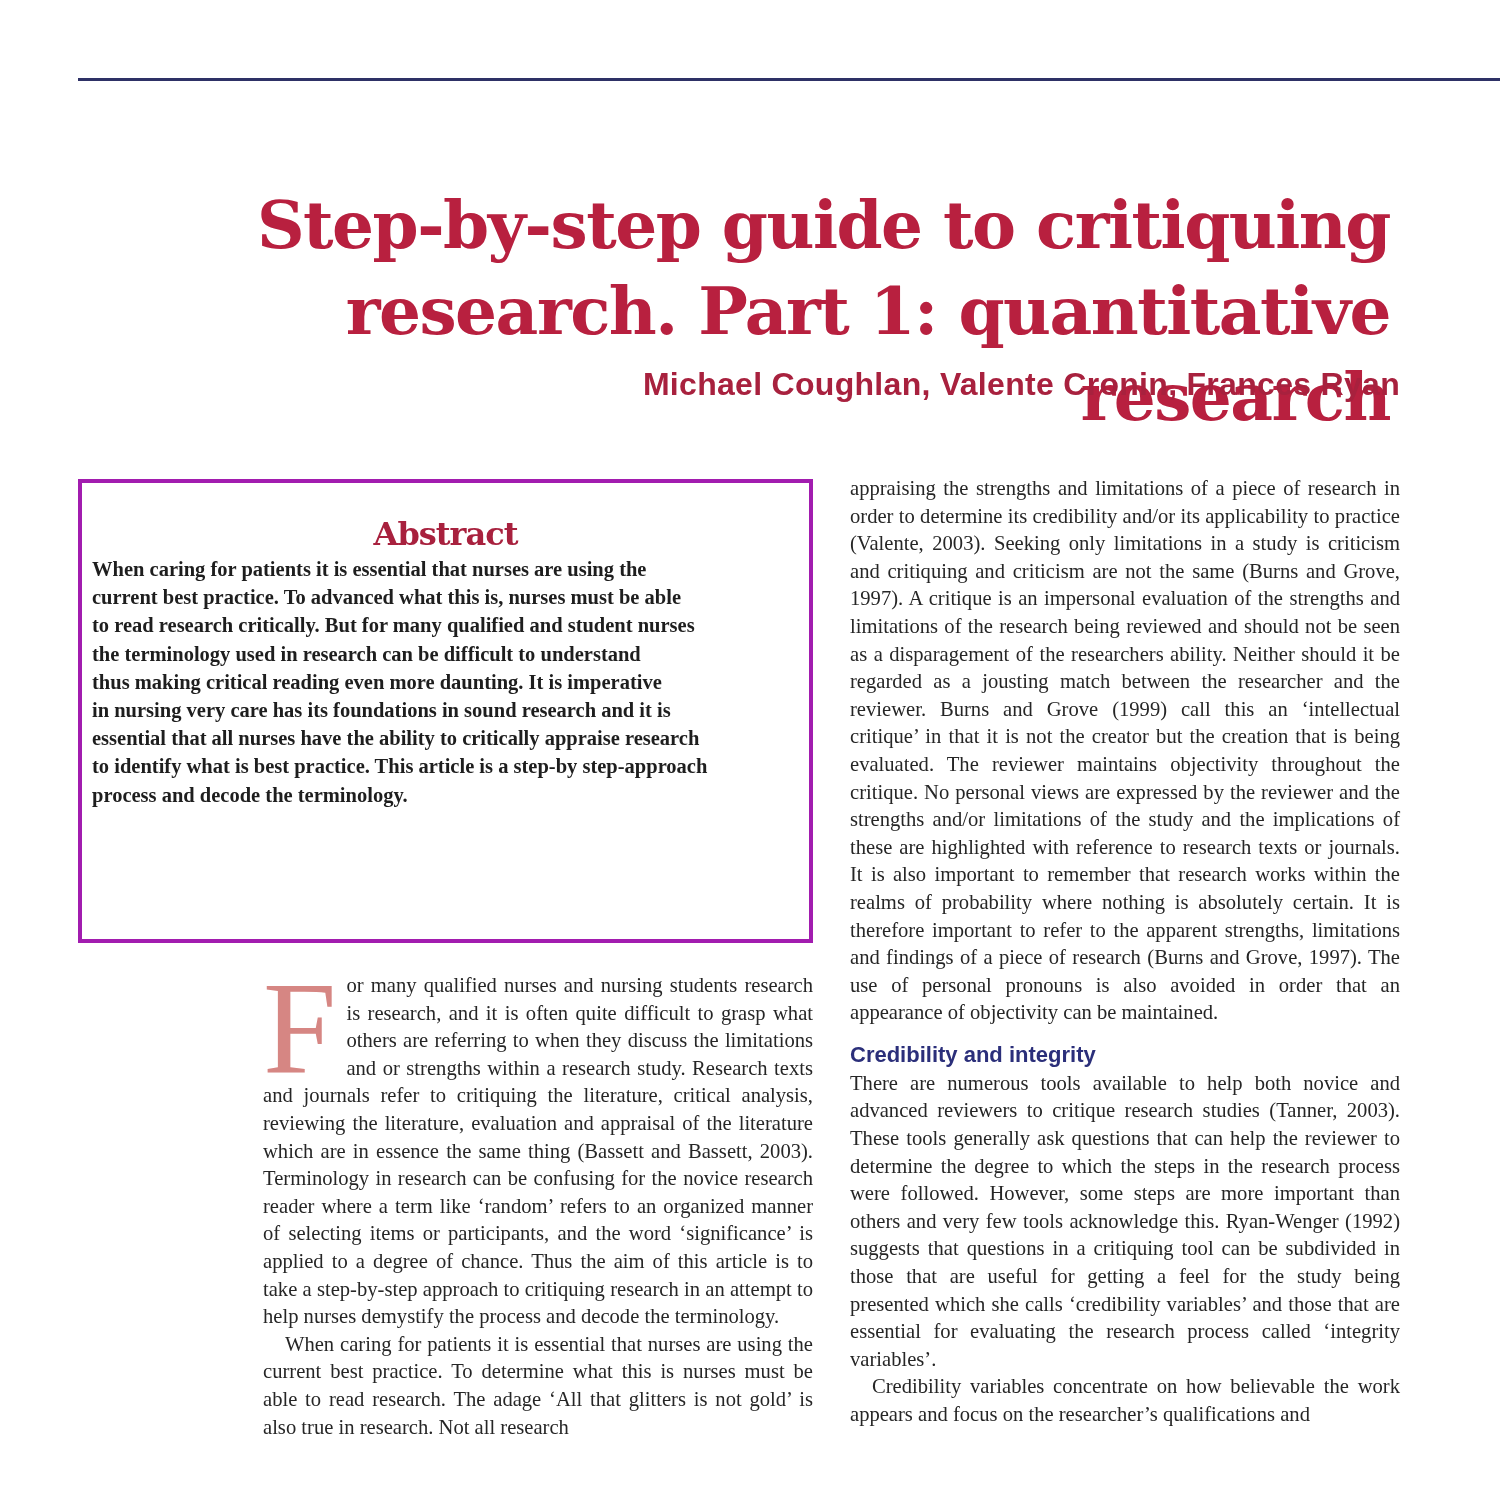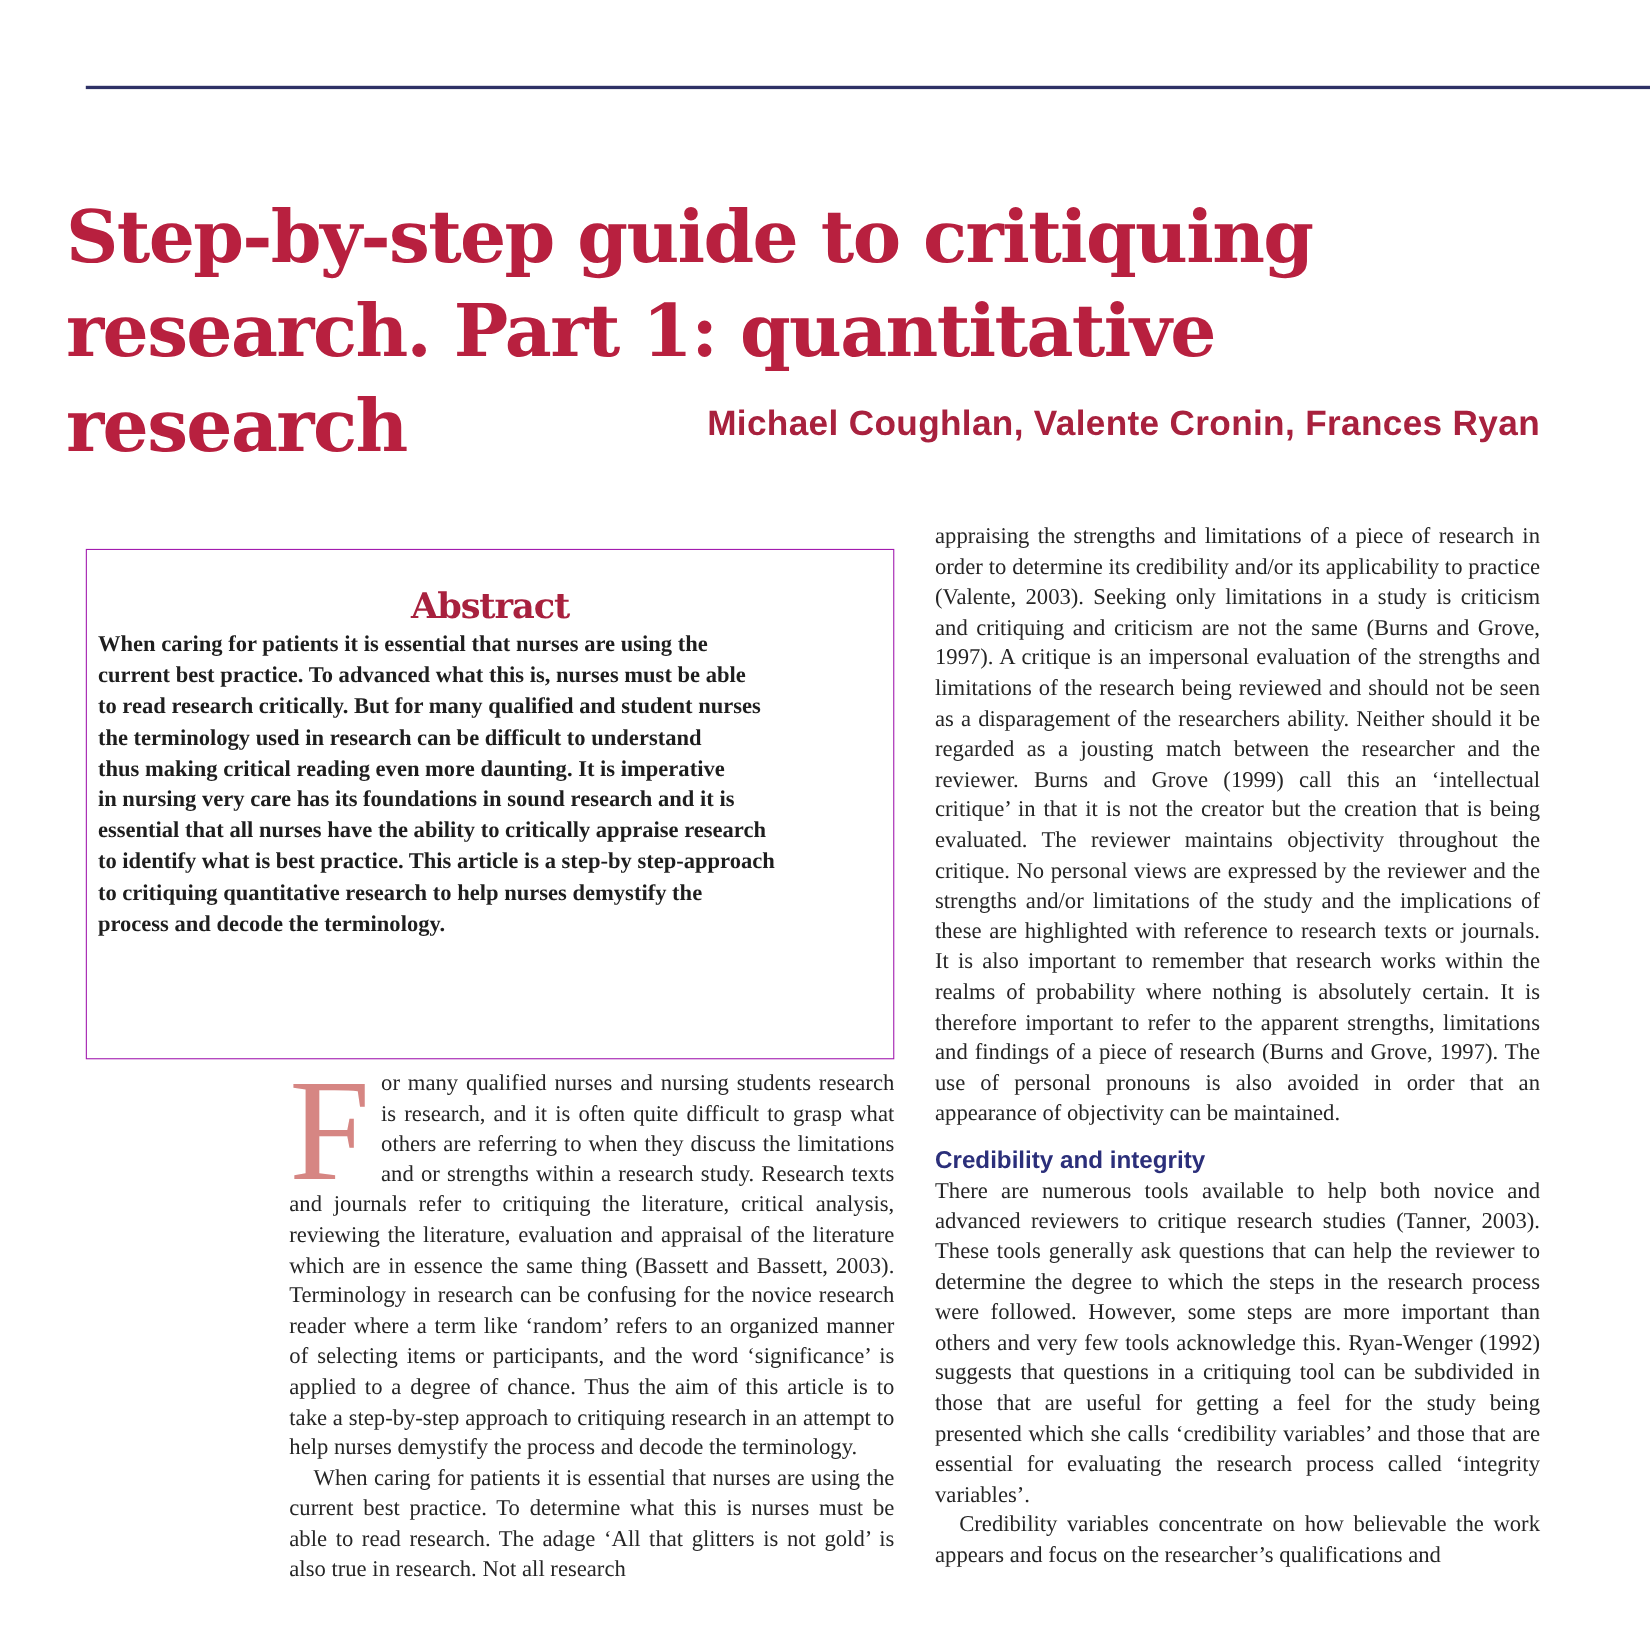--- a/index.html
+++ b/index.html
@@ -21,49 +21,49 @@
       top: 78px;
       width: 1422px;
       height: 3px;
       background: #2e3166;
     }
     .title {
       position: absolute;
       right: 100px;
       top: 172px;
       width: 1340px;
+      text-align: right;
       font-family: "DejaVu Serif", "Liberation Serif", serif;
       font-weight: bold;
       font-size: 66px;
       line-height: 86px;
       letter-spacing: -1.5px;
       color: #b8203f;
-      margin: 0;
+      margin: 10px;
     }
     .title span { display: block; }
     .authors {
       position: absolute;
       right: 100px;
       top: 366px;
       text-align: right;
       font-family: "Liberation Sans", "DejaVu Sans", sans-serif;
       font-weight: bold;
       font-size: 32px;
       color: #a8213e;
       letter-spacing: 0.3px;
     }
     .abstract-box {
       position: absolute;
       left: 78px;
       top: 479px;
       width: 735px;
       height: 464px;
-      border: 1px solid #a21caf;
+      border: 4px solid #a21caf;
       box-sizing: border-box;
-      margin-top: 20px;
     }
     .abstract-heading {
       position: absolute;
       left: 0;
       top: 32px;
       width: 100%;
       text-align: center;
       font-family: "DejaVu Serif", "Liberation Serif", serif;
       font-weight: bold;
       font-size: 32px;
@@ -163,21 +163,20 @@
   <div class="abstract-heading">Abstract</div>
   <div class="abstract-text">
     <span>When caring for patients it is essential that nurses are using the</span>
     <span>current best practice. To advanced what this is, nurses must be able</span>
     <span>to read research critically. But for many qualified and student nurses</span>
     <span>the terminology used in research can be difficult to understand</span>
     <span>thus making critical reading even more daunting. It is imperative</span>
     <span>in nursing very care has its foundations in sound research and it is</span>
     <span>essential that all nurses have the ability to critically appraise research</span>
     <span>to identify what is best practice. This article is a step-by step-approach</span>
-    <span>to critiquing quantitative research to help nurses demystify the</span>
     <span>process and decode the terminology.</span>
   </div>
 </section>
 
 <article class="col-left">
   <p><span class="dropcap">F</span><span>or many qualified nurses and nursing students research is research, and it is often quite difficult to grasp what others are referring to when they discuss the limitations and or strengths within a research study. Research texts and journals refer to critiquing the literature, critical analysis, reviewing the literature, evaluation and appraisal of the literature which are in essence the same thing (Bassett and Bassett, 2003). Terminology in research can be confusing for the novice research reader where a term like ‘random’ refers to an organized manner of selecting items or participants, and the word ‘significance’ is applied to a degree of chance. Thus the aim of this article is to take a step-by-step approach to critiquing research in an attempt to help nurses demystify the process and decode the terminology.</span></p>
   <p>When caring for patients it is essential that nurses are using the current best practice. To determine what this is nurses must be able to read research. The adage ‘All that glitters is not gold’ is also true in research. Not all research</p>
 </article>
 
 <article class="col-right">

